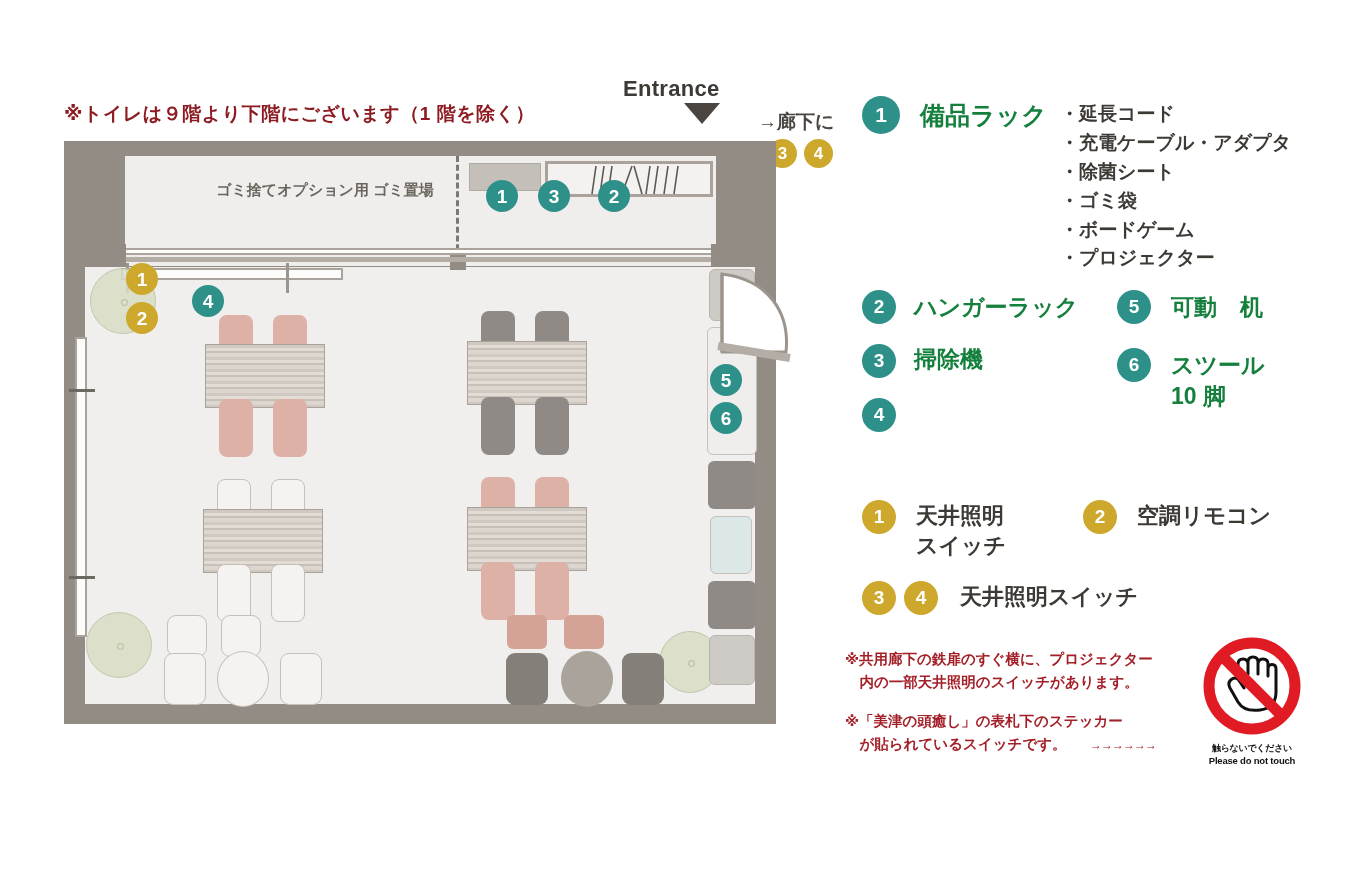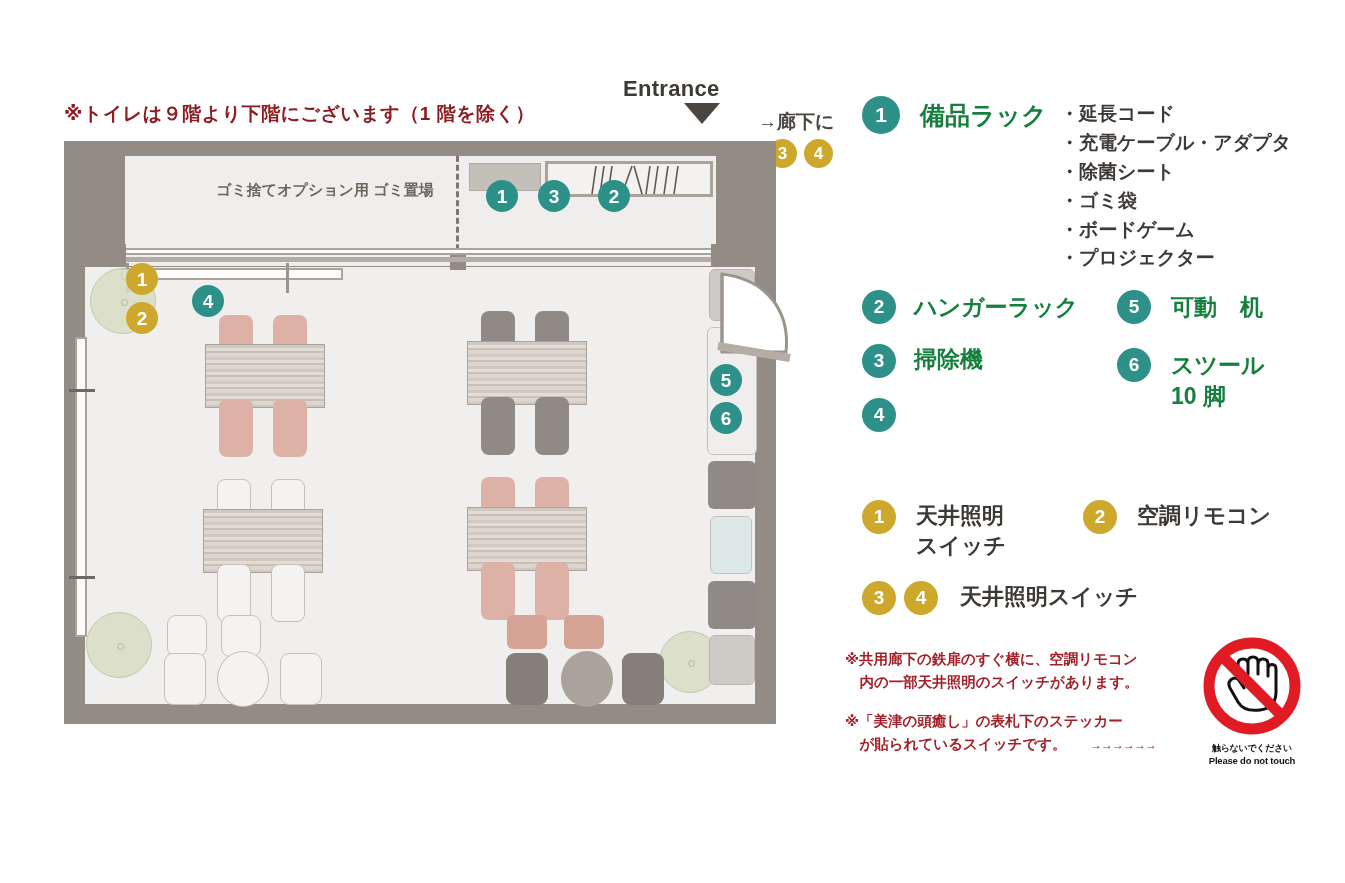--- a/index.html
+++ b/index.html
@@ -481,21 +481,21 @@
     <div class="lg-badge" style="background:#CDA82C;width:34px;height:34px;font-size:19px;">2</div>
     <div class="lg-text dark-text" style="font-size:22px;margin-left:20px;margin-top:1px;">空調リモコン</div>
   </div>
 
   <div class="lg-row" style="left:862px;top:581px;">
     <div class="lg-badge" style="background:#CDA82C;width:34px;height:34px;font-size:19px;">3</div>
     <div class="lg-badge" style="background:#CDA82C;width:34px;height:34px;font-size:19px;margin-left:8px;">4</div>
     <div class="lg-text dark-text" style="font-size:22px;margin-left:22px;margin-top:1px;">天井照明スイッチ</div>
   </div>
 
-  <div class="red-note" style="left:845px;top:648px;">※共用廊下の鉄扉のすぐ横に、空調リモコン
+  <div class="red-note" style="left:845px;top:648px;">※共用廊下の鉄扉のすぐ横に、プロジェクター
 　内の一部天井照明のスイッチがあります。</div>
   <div class="red-note" style="left:845px;top:710px;">※「美津の頭癒し」の表札下のステッカー
 　が貼られているスイッチです。</div>
   <div class="arrow-run" style="left:1090px;top:738px;">→→→→→→</div>
 
   <div class="dnt">
     <svg width="104" height="100" viewBox="0 0 104 100">
       <circle cx="52" cy="50" r="43" fill="#ffffff" stroke="#E01B24" stroke-width="11"></circle>
       <g fill="#ffffff" stroke="#111111" stroke-width="3" stroke-linejoin="round" stroke-linecap="round">
         <path d="M38 38 L38 28 Q38 23 43 23 Q48 23 48 28 L48 38

